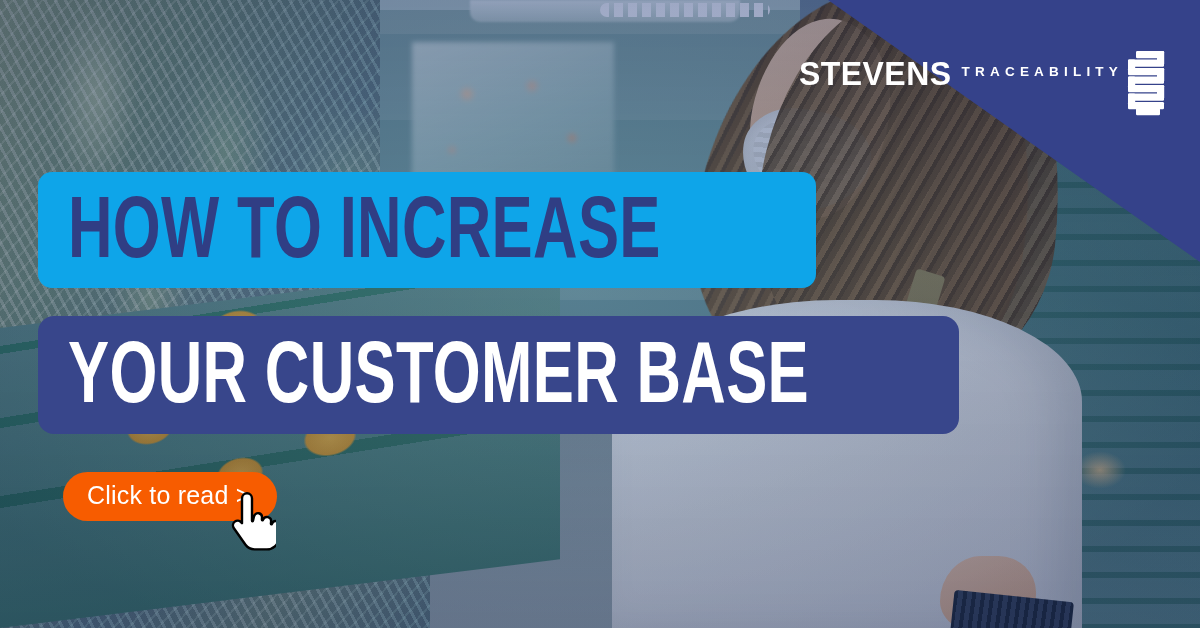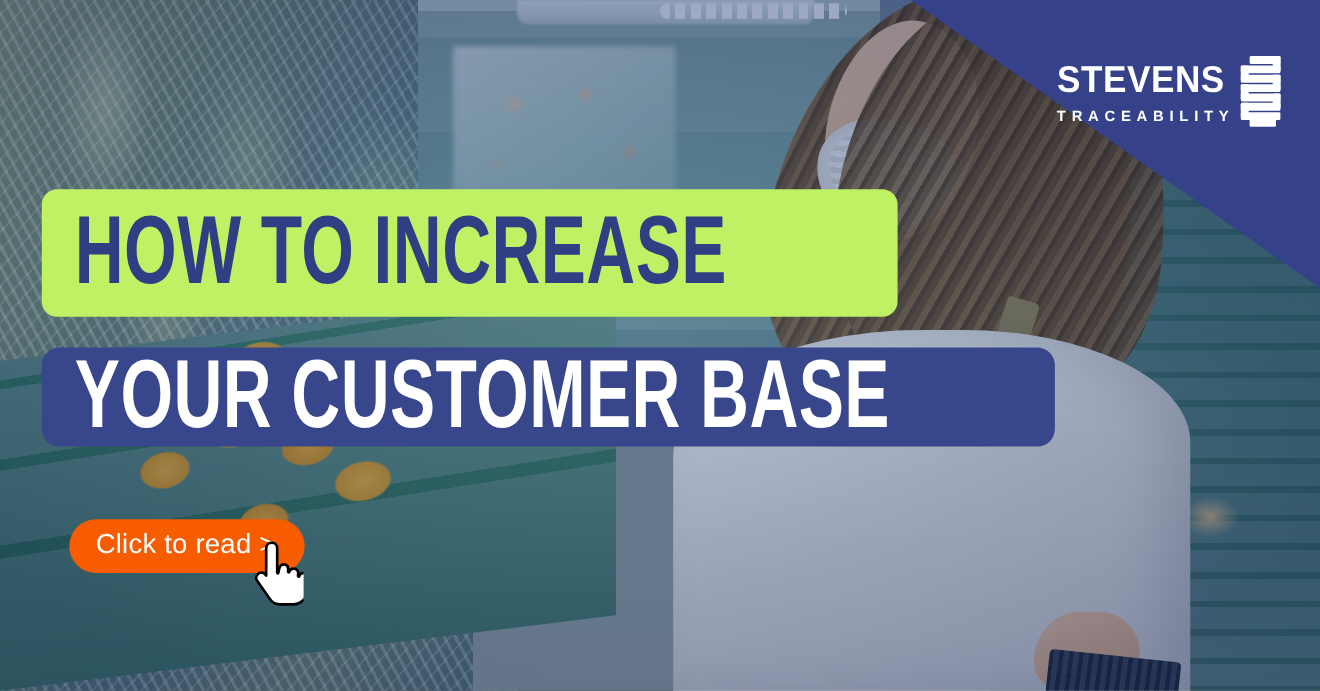--- a/index.html
+++ b/index.html
@@ -160,39 +160,39 @@
   }
 
   
   .corner {
     position:absolute; right:0; top:0; width:372px; height:262px;
     clip-path:polygon(100% 0, 0 0, 100% 100%);
   }
 
   
   .logo { position:absolute; right:34px; top:50px; display:flex; align-items:flex-start; }
-  .logo-text { display:flex; flex-direction:column; align-items:flex-start; padding-top:6px; }
+  .logo-text { display:flex; flex-direction:row; align-items:flex-start; padding-top:6px; }
   .logo-word {
     color:#fff; font-weight:bold; font-size:34px; letter-spacing:.5px;
     line-height:1; transform:scaleX(.94); transform-origin:left center;
   }
   .logo-sub {
     color:#fff; font-size:13.5px; letter-spacing:5.2px; line-height:1;
     margin-top:9px; font-weight:bold;
   }
   .logo-mark { width:42px; height:66px; margin-left:1px; }
 
   
   .head-line1 {
     position:absolute; left:38px; top:172px; height:116px;
-    background:#bef264; border-radius:14px;
+    background:#0ea5e9; border-radius:14px;
     display:flex; align-items:center; padding:0 26px 6px 30px;
   }
   .head-line2 {
-    position:absolute; left:38px; top:316px; height:90px;
+    position:absolute; left:38px; top:316px; height:118px;
     background:#38468b; border-radius:16px;
     display:flex; align-items:center; padding:0 26px 6px 30px;
   }
   .head-txt {
     font-family:"Liberation Sans", sans-serif;
     font-weight:bold; font-size:88px; line-height:1;
     letter-spacing:.5px;
     transform:scaleX(.70); transform-origin:left center;
     white-space:nowrap;
   }

